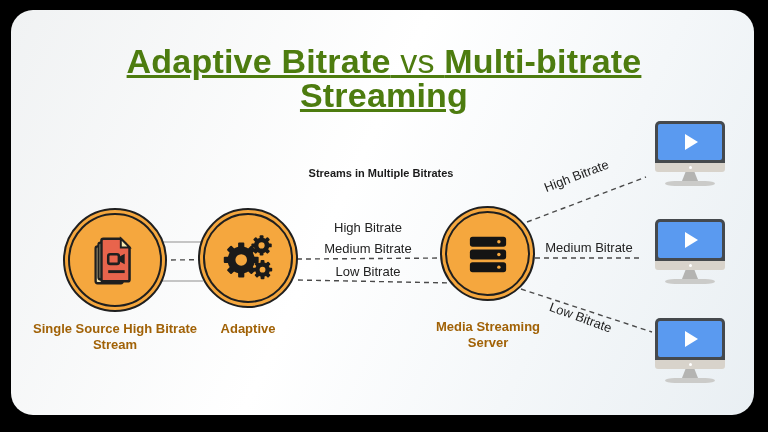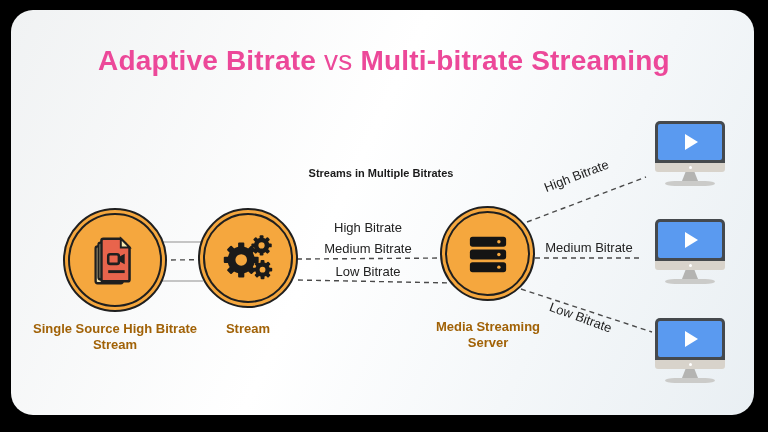--- a/index.html
+++ b/index.html
@@ -16,25 +16,26 @@
     width:743px; height:405px;
     border-radius:22px;
     background:linear-gradient(115deg,#f0f2f3 0%,#ffffff 45%,#e9eff3 100%);
   }
   .title{
     position:absolute;
     left:50%; top:44px;
     transform:translateX(-50%);
     width:580px;
     text-align:center;
-    font-size:28px;
+    font-size:34px;
     line-height:34px;
-    color:#ec4899;
+    color:#4d7c0f;
     font-weight:400;
     letter-spacing:.2px;
+    text-decoration:underline;
   }
   .title .t-bold{font-weight:700;}
   .lines-layer{position:absolute;left:0;top:0;z-index:1;}
   .node{
     position:absolute;
     border-radius:50%;
     background:#F5A73E;
     border:2px solid #1f1f1f;
     box-sizing:border-box;
     z-index:2;
@@ -211,21 +212,21 @@
     <rect x="12" y="13" width="40" height="11" rx="3" fill="#141414"></rect>
     <rect x="12" y="27" width="40" height="11" rx="3" fill="#141414"></rect>
     <rect x="12" y="41" width="40" height="11" rx="3" fill="#141414"></rect>
     <circle cx="44" cy="18.5" r="1.9" fill="#F5A73E"></circle>
     <circle cx="44" cy="32.5" r="1.9" fill="#F5A73E"></circle>
     <circle cx="44" cy="46.5" r="1.9" fill="#F5A73E"></circle>
   </svg>
 </div>
 
 <div class="caption" style="left:30px;top:321px;width:170px;">Single Source High Bitrate Stream</div>
-<div class="caption" style="left:198px;top:321px;width:100px;">Stream</div>
+<div class="caption" style="left:198px;top:321px;width:100px;">Adaptive</div>
 <div class="caption" style="left:426px;top:319px;width:124px;">Media Streaming Server</div>
 
 <div class="mid-heading">Streams in Multiple Bitrates</div>
 <div class="stream-row" style="top:220px;">High Bitrate</div>
 <div class="stream-row" style="top:241px;">Medium Bitrate</div>
 <div class="stream-row" style="top:264px;">Low Bitrate</div>
 
 <div class="out-label rot-up" style="left:525px;top:188px;">High Bitrate</div>
 <div class="out-label" style="left:534px;top:240px;">Medium Bitrate</div>
 <div class="out-label rot-down" style="left:529px;top:291px;">Low Bitrate</div>

